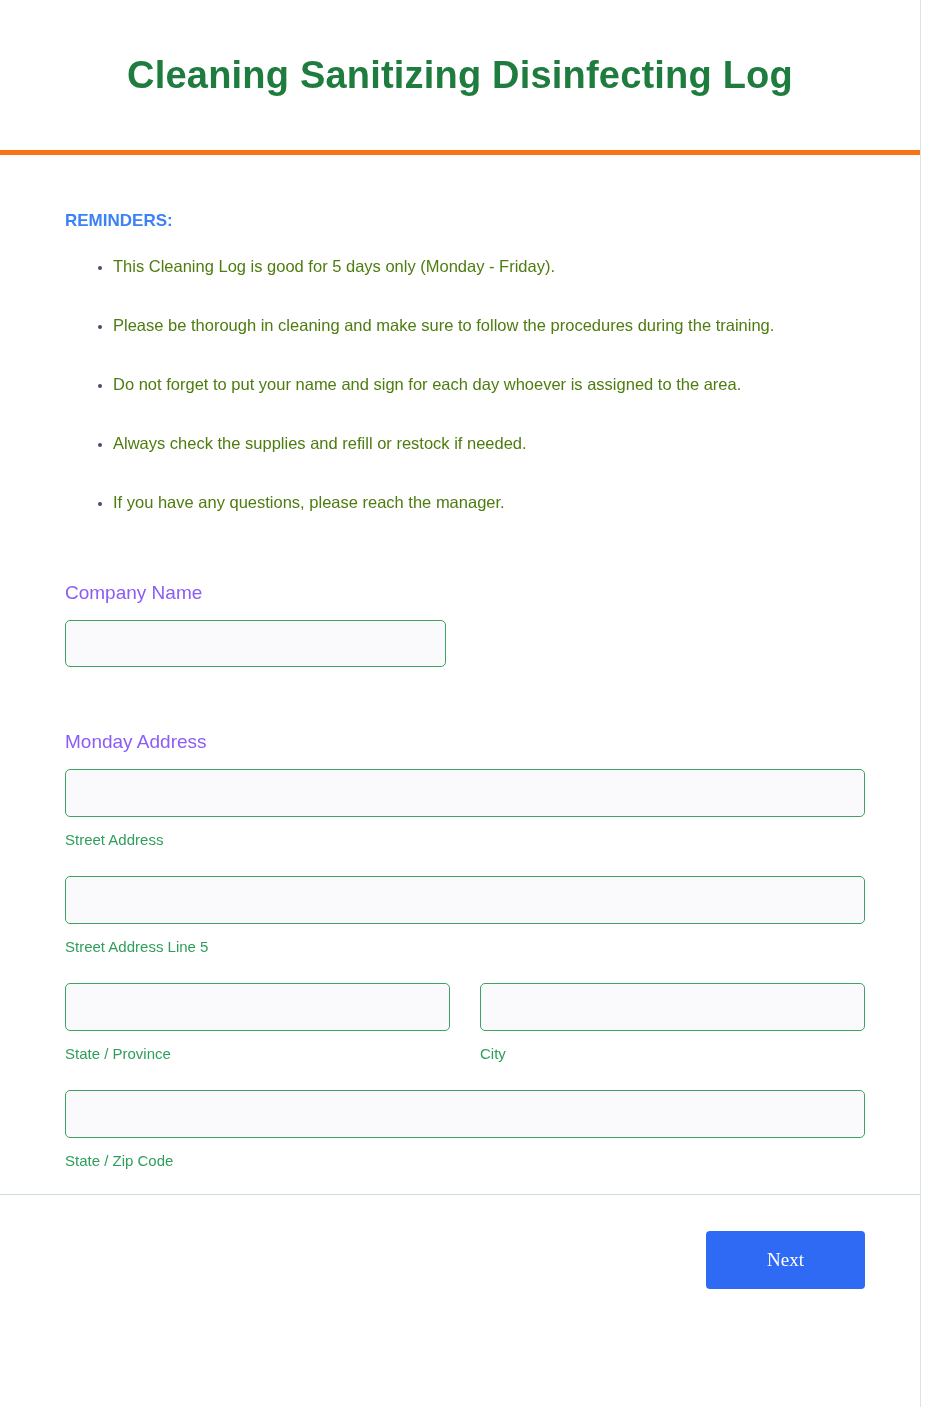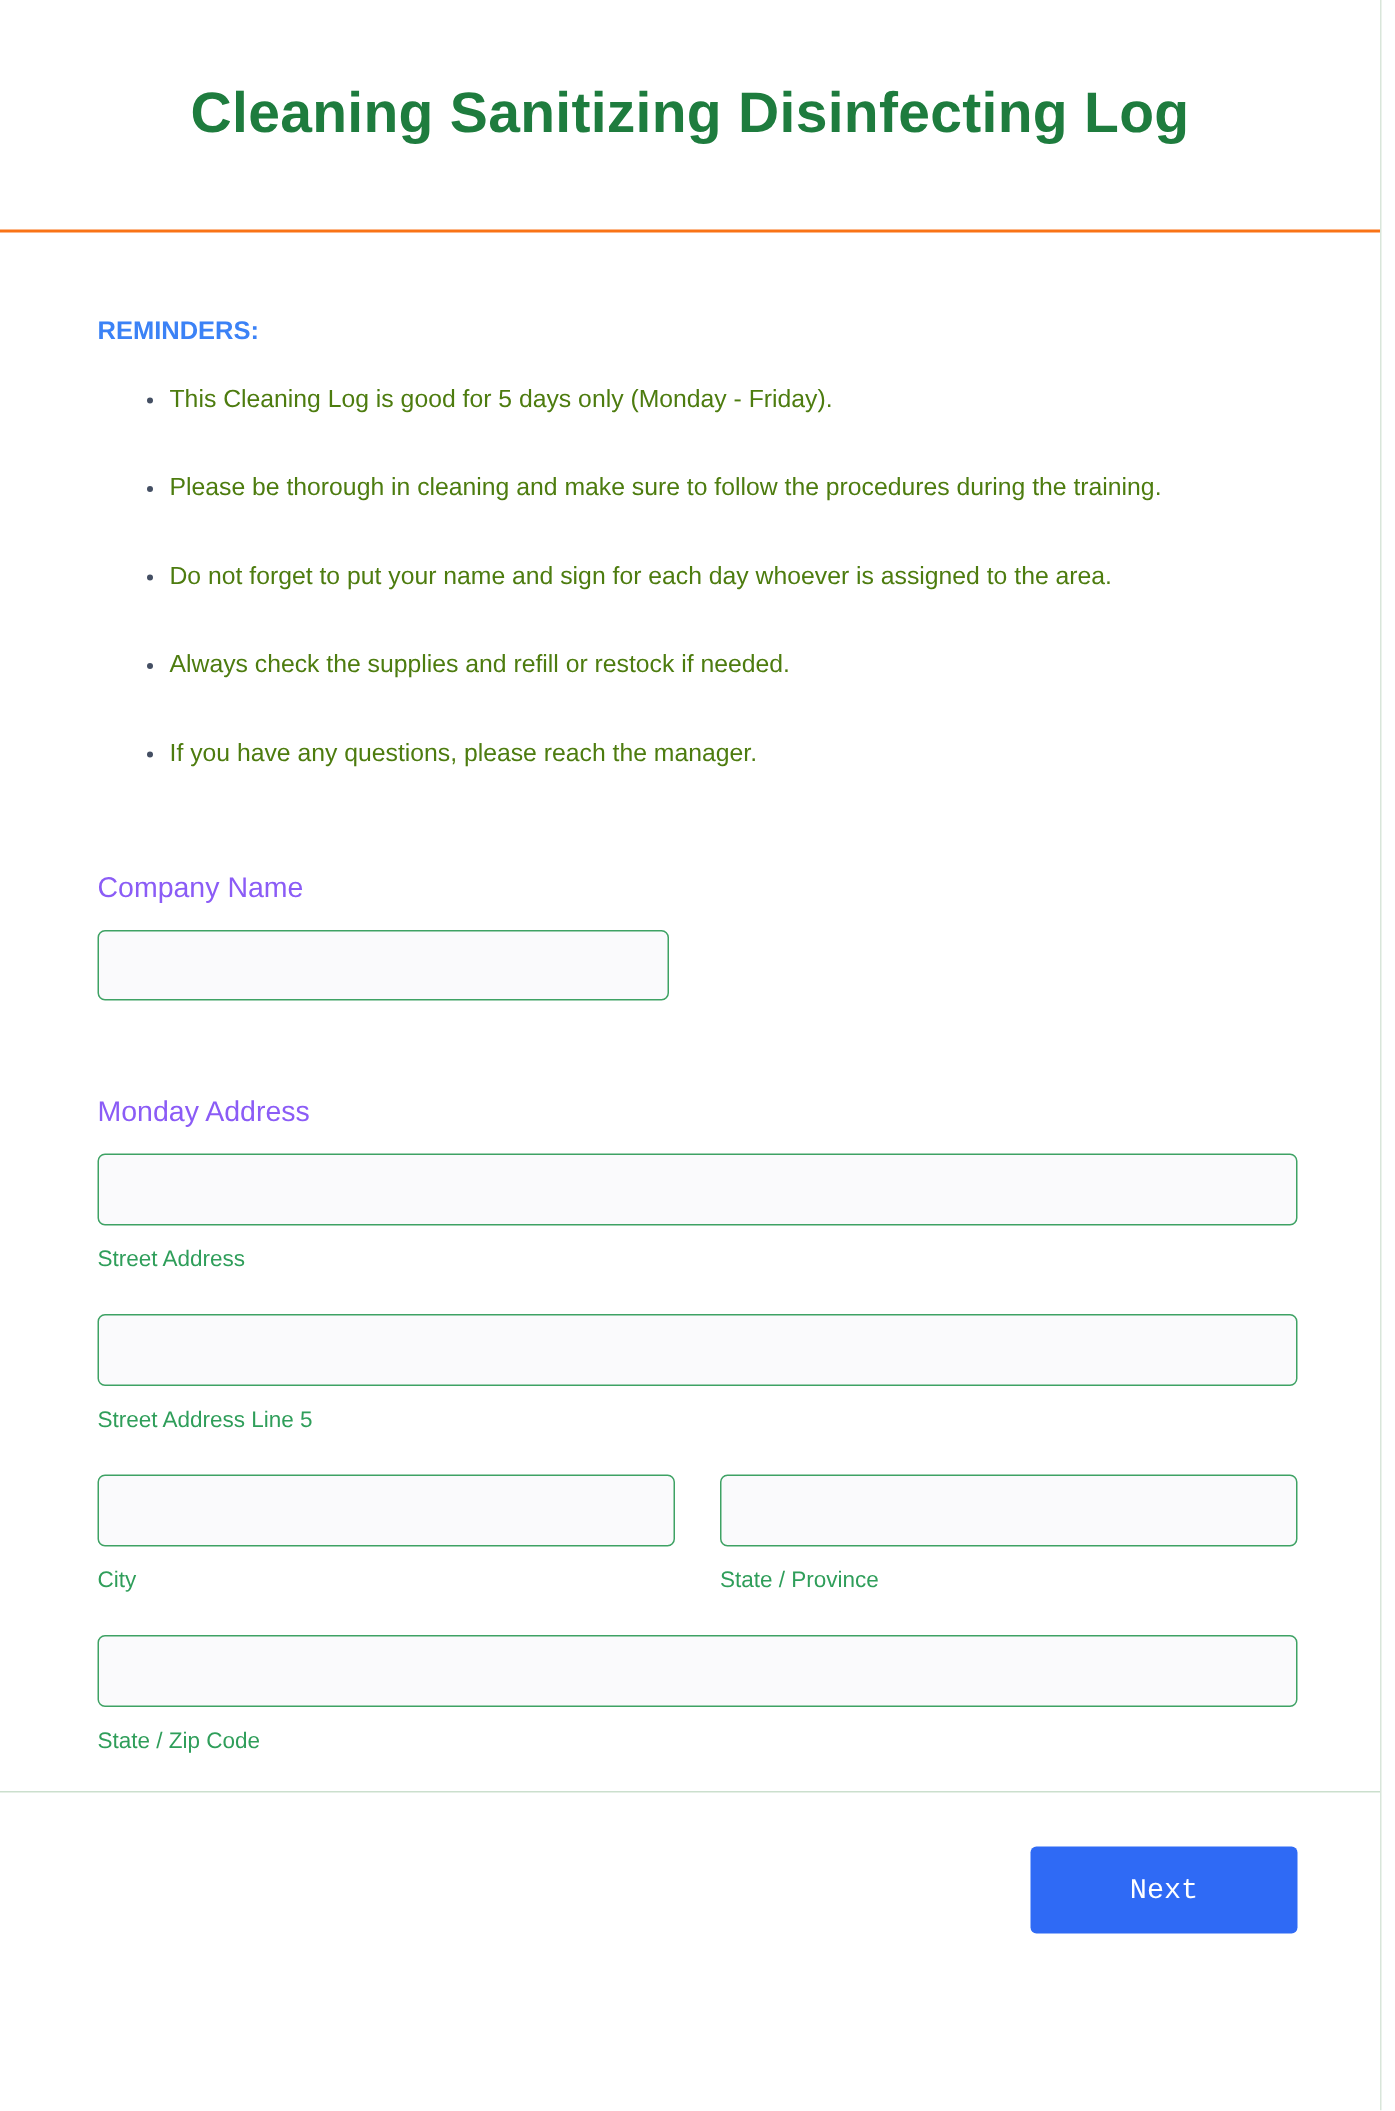--- a/index.html
+++ b/index.html
@@ -14,21 +14,21 @@
     height: 1407px;
     background: #ffffff;
     border-right: 1px solid #d9e6da;
   }
   
   .form-header {
     height: 155px;
     display: flex;
     align-items: center;
     justify-content: center;
-    border-bottom: 2px solid #f97316;
+    border-bottom: 5px solid #f97316;
   }
   .form-title {
     font-size: 38px;
     font-weight: 700;
     color: #1e7c3e;
     letter-spacing: 0.2px;
   }
   
   .content { padding: 0 56px 0 65px; }
   .reminders-heading {
@@ -93,26 +93,26 @@
   .section-divider {
     margin-top: 25px;
     border-top: 1px solid #cbdfcd;
   }
   .form-footer {
     padding: 36px 55px 0 65px;
     display: flex;
     justify-content: flex-end;
   }
   .next-button {
-    width: 178px;
+    width: 159px;
     height: 58px;
     background: #2f6af5;
     color: #ffffff;
     font-size: 19px;
-    font-family: Liberation Mono, monospace;
+    font-family: Liberation Serif, serif;
     border: none;
     border-radius: 4px;
     cursor: pointer;
   }
 </style>
 </head>
 <body>
 
 <div class="card">
 
@@ -139,25 +139,25 @@
 
     <input type="text" class="text-input input-full" value="" style="">
     <span class="sublabel">Street Address</span>
 
     <input type="text" class="text-input input-full mt-28" value="" style="">
     <span class="sublabel">Street Address Line 5</span>
 
     <div class="address-row">
       <div class="address-col">
         <input type="text" class="text-input" value="" style="">
-        <span class="sublabel">City</span>
+        <span class="sublabel">State / Province</span>
       </div>
       <div class="address-col">
         <input type="text" class="text-input" value="" style="">
-        <span class="sublabel">State / Province</span>
+        <span class="sublabel">City</span>
       </div>
     </div>
 
     <input type="text" class="text-input input-full mt-28" value="" style="">
     <span class="sublabel">State / Zip Code</span>
 
   </div>
 
   <div class="section-divider"></div>
 

